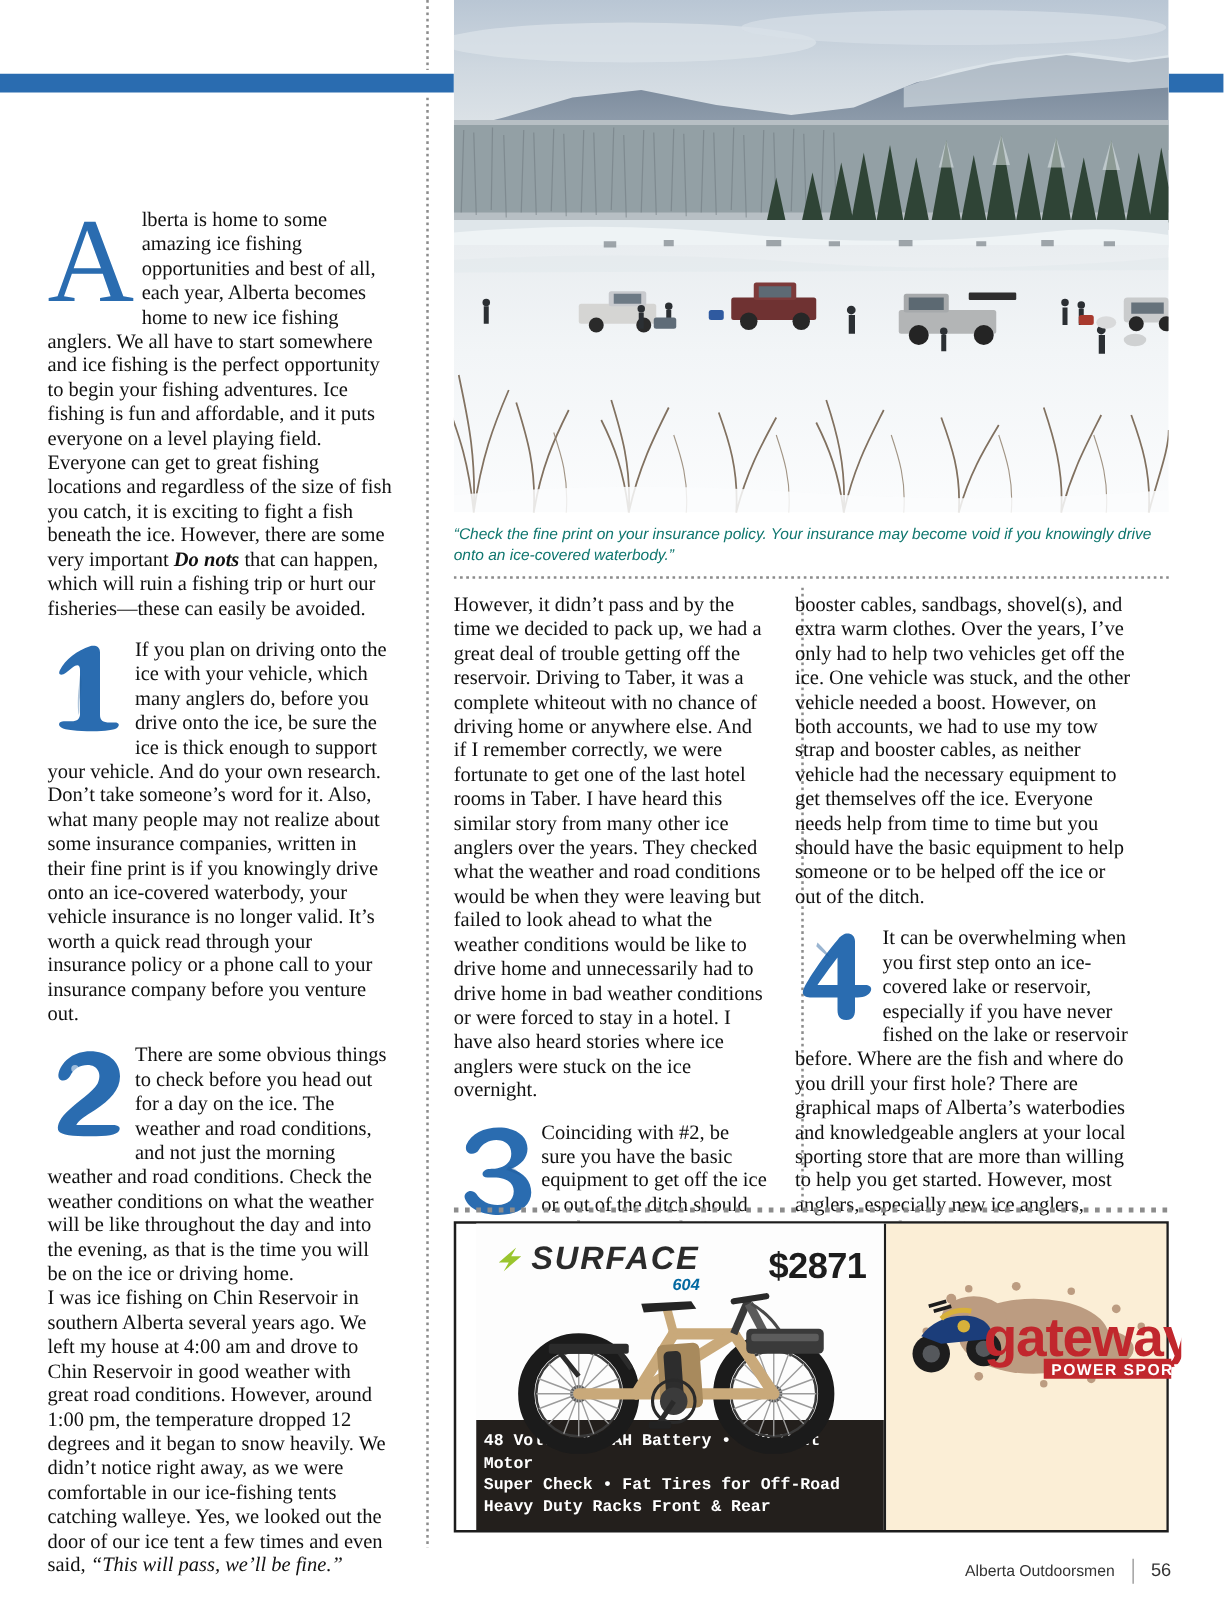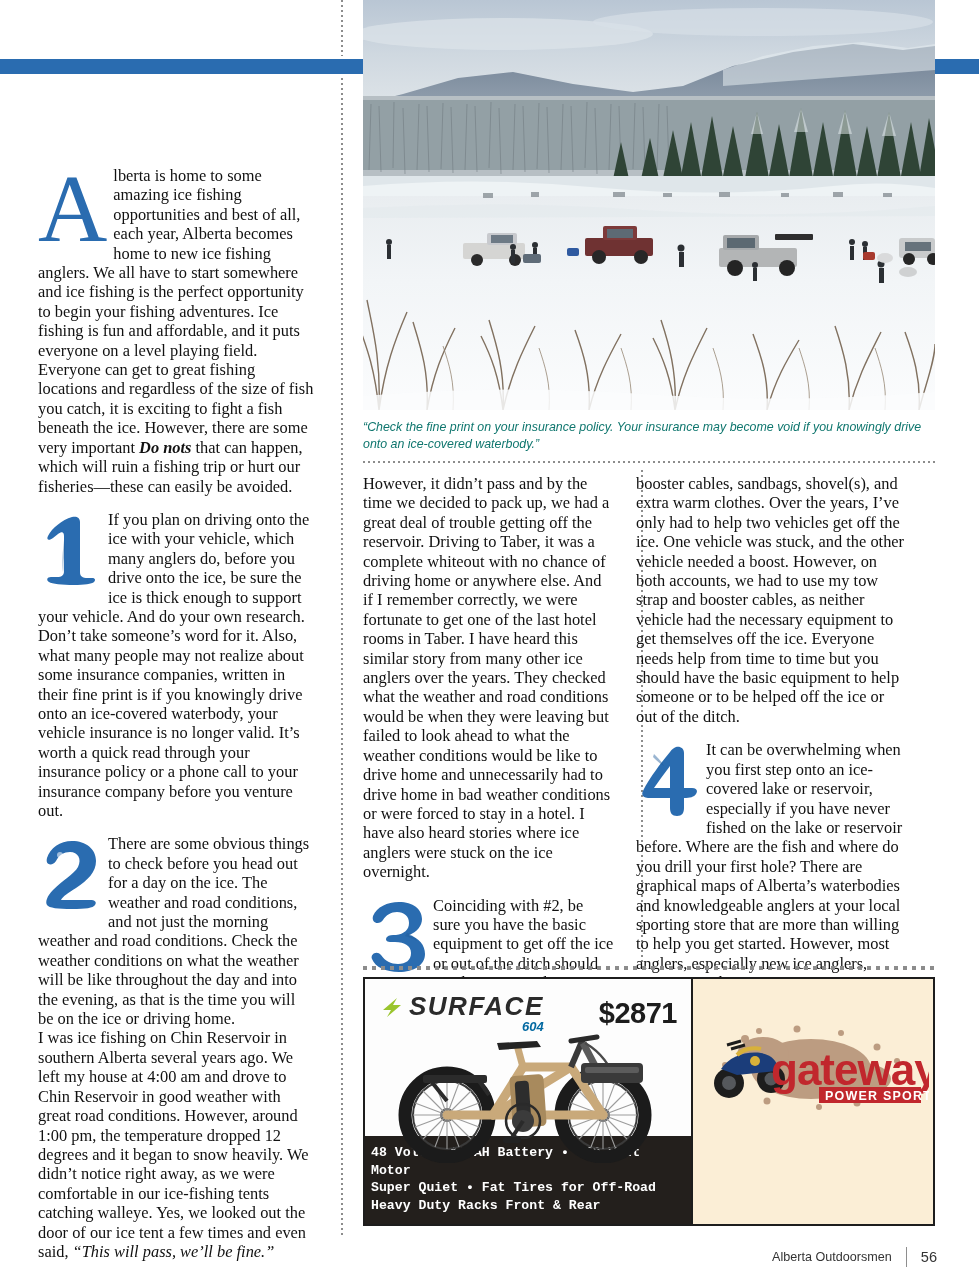--- a/index.html
+++ b/index.html
@@ -129,20 +129,21 @@
   .ad-wrap {
     position: absolute;
     left: 363px;
     top: 977px;
     width: 572px;
     height: 249px;
     border: 2px solid #1d1d1d;
     box-sizing: border-box;
     display: flex;
     background: #ffffff;
+    padding-left: 16px;
   }
   .ad-bike {
     width: 328px;
     display: flex;
     flex-direction: column;
     background: #ffffff;
     border-right: 2px solid #1d1d1d;
     box-sizing: border-box;
   }
   .ad-bike-top {
@@ -577,21 +578,21 @@
             <rect x="196" y="40" width="62" height="20" rx="4" fill="#3a3a3a"></rect>
             <rect x="200" y="44" width="54" height="6" rx="2" fill="#5c5c5c"></rect>
 
             <rect x="118" y="114" width="18" height="6" rx="2" fill="#222222"></rect>
           </svg>
         </div>
       </div>
 
       <div class="ad-bike-bottom">
         <div>48 Volt • 14 AH Battery • 750 Watt Motor</div>
-        <div>Super Quiet • Fat Tires for Off-Road</div>
+        <div>Super Check • Fat Tires for Off-Road</div>
         <div>Heavy Duty Racks Front &amp; Rear</div>
       </div>
     </div>
 
     <div class="ad-gateway">
       <div class="gateway-logo">
         <svg width="228" height="96" viewBox="0 0 228 96" xmlns="http://www.w3.org/2000/svg">
 
           <g fill="#8a5a3c" opacity="0.55">
             <ellipse cx="110" cy="48" rx="60" ry="30"></ellipse>

